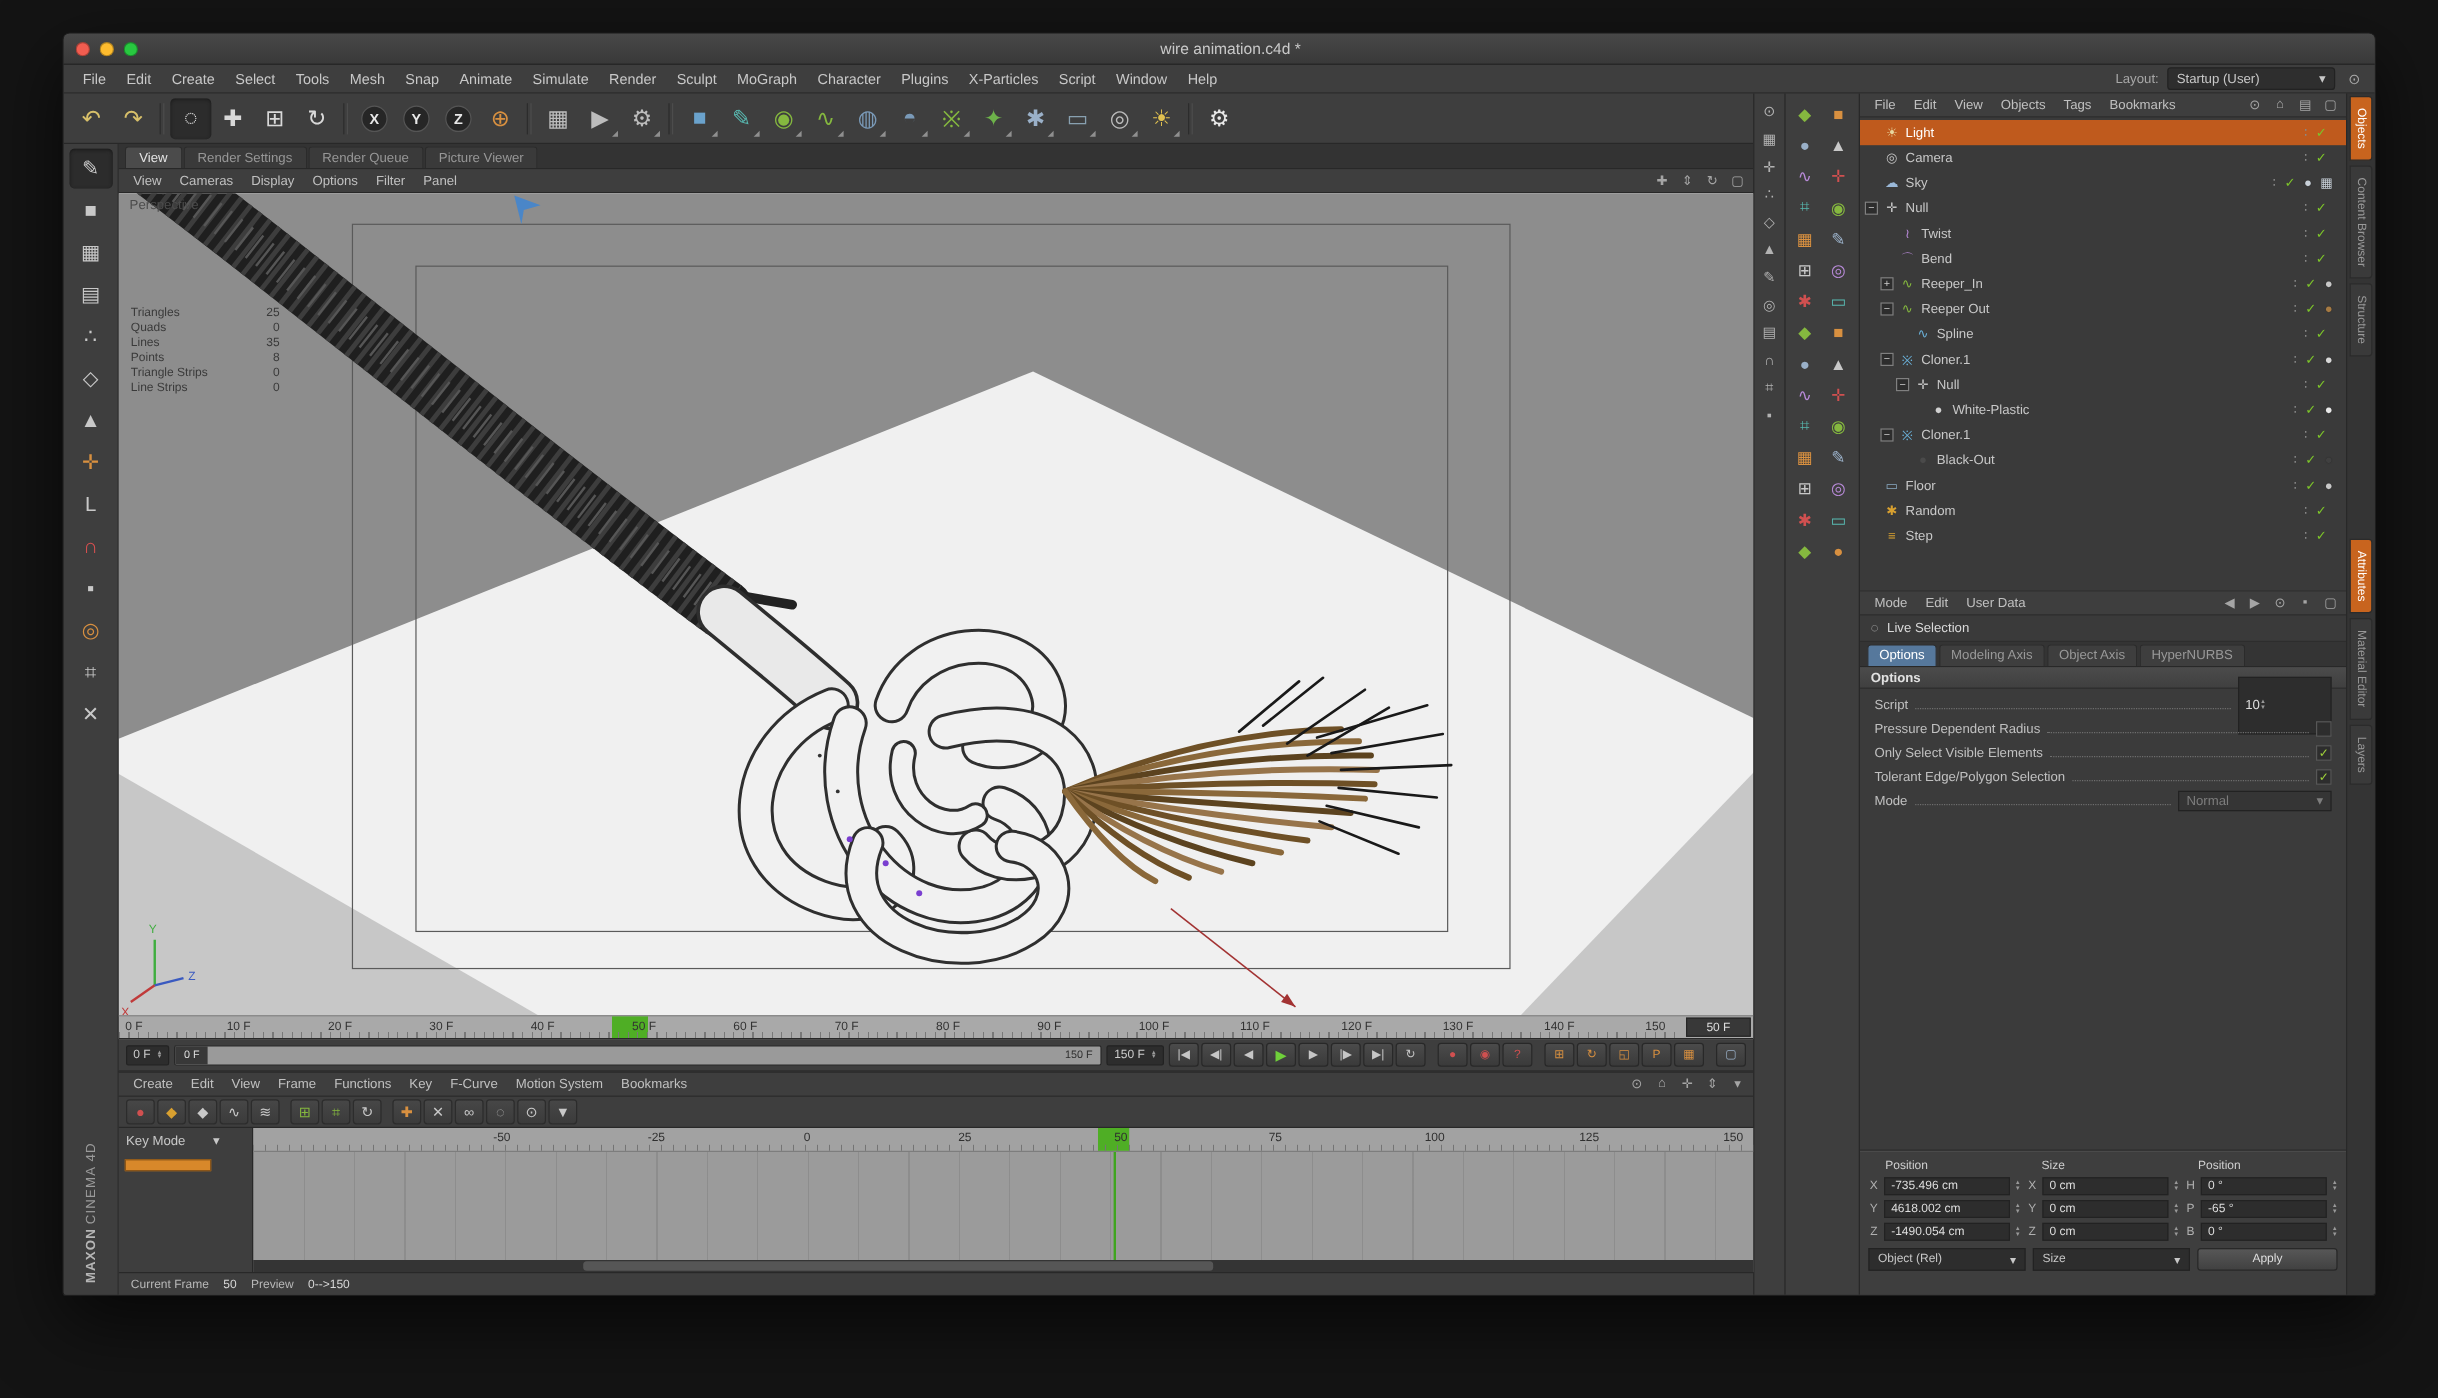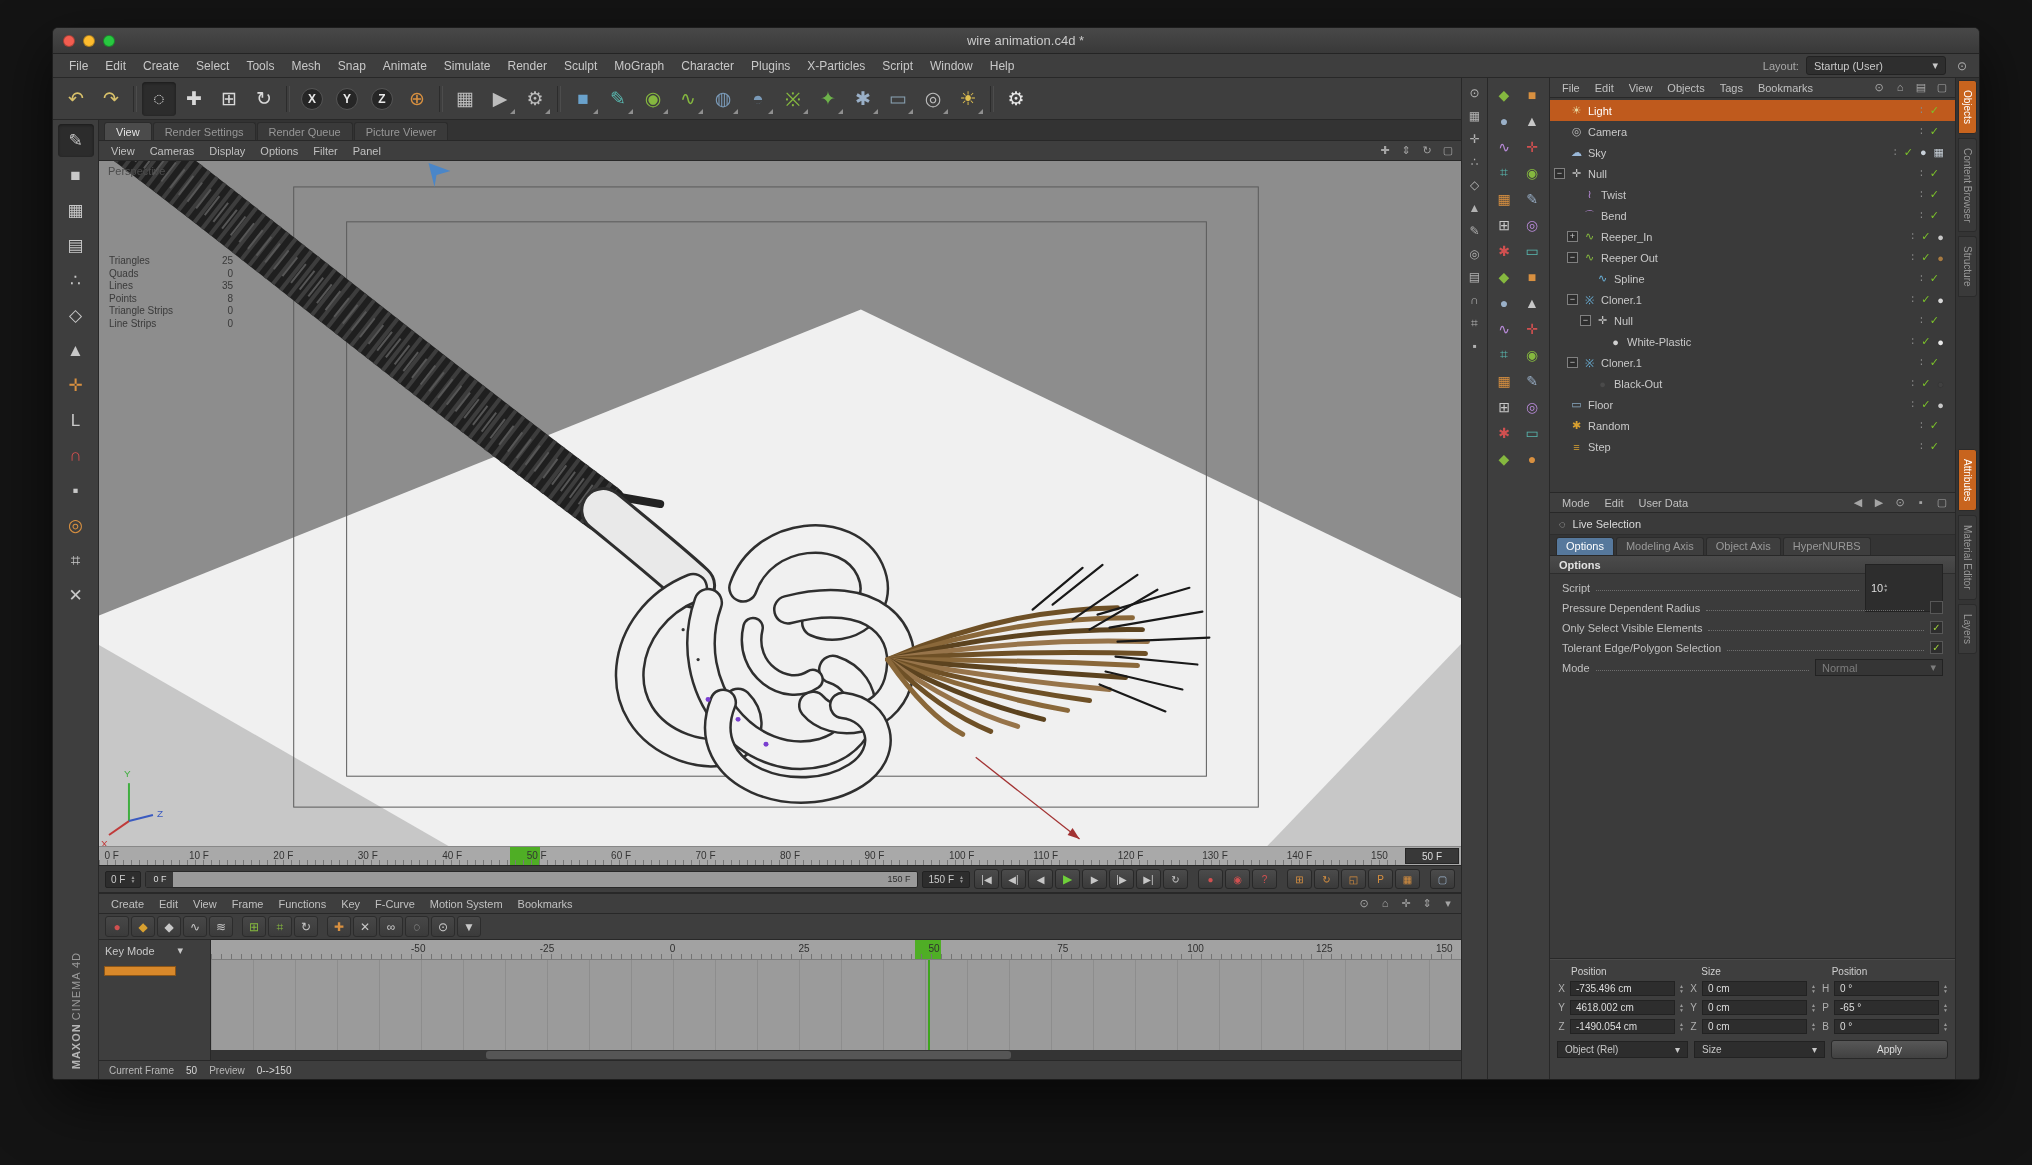--- a/index.html
+++ b/index.html
@@ -164,21 +164,21 @@
   
   .coords{flex:0 0 120px;background:#3e3e3e;border-top:1px solid #4a4a4a;padding:3px 7px 5px;
     font-size:10px;color:#c0c0c0;display:flex;flex-direction:column;}
   .coord-headers{display:flex;height:16px;align-items:center;}
   .coord-headers span{flex:1;padding-left:14px;color:#cfcfcf;}
   .crow{display:flex;gap:5px;height:19px;align-items:center;}
   .ccell{flex:1;display:flex;align-items:center;gap:4px;}
   .axl{width:9px;color:#b0b0b0;text-align:center;}
   .cfield{background:#2d2d2d;border:1px solid #222;color:#ddd;font-size:10px;padding:1px 5px;flex:1;height:15px;
     display:flex;align-items:center;white-space:nowrap;overflow:hidden;}
-  .coord-bottom{display:flex;gap:6px;margin-top:4px;align-items:center;}
+  .coord-bottom{display:flex;gap:6px;margin-top:4px;}
   .coord-select{background:#2d2d2d;border:1px solid #222;padding:2px 7px;flex:1;display:flex;
     justify-content:space-between;color:#c8c8c8;align-items:center;}
   .apply-btn{flex:1;background:linear-gradient(#575757,#414141);border:1px solid #282828;border-radius:3px;
     text-align:center;padding:3px 0;color:#dedede;}
   
   .fartabs{flex:0 0 24px;background:#343434;border-left:1px solid #282828;display:flex;flex-direction:column;align-items:center;}
   .ftab{writing-mode:vertical-rl;font-size:10px;color:#999;background:#3a3a3a;border:1px solid #2b2b2b;
     border-radius:0 3px 3px 0;padding:9px 3px;margin:2px 0;text-align:center;white-space:nowrap;}
   .ftab.active{background:#c8641e;color:#fff;}
   .ft-spacer{height:148px;}

